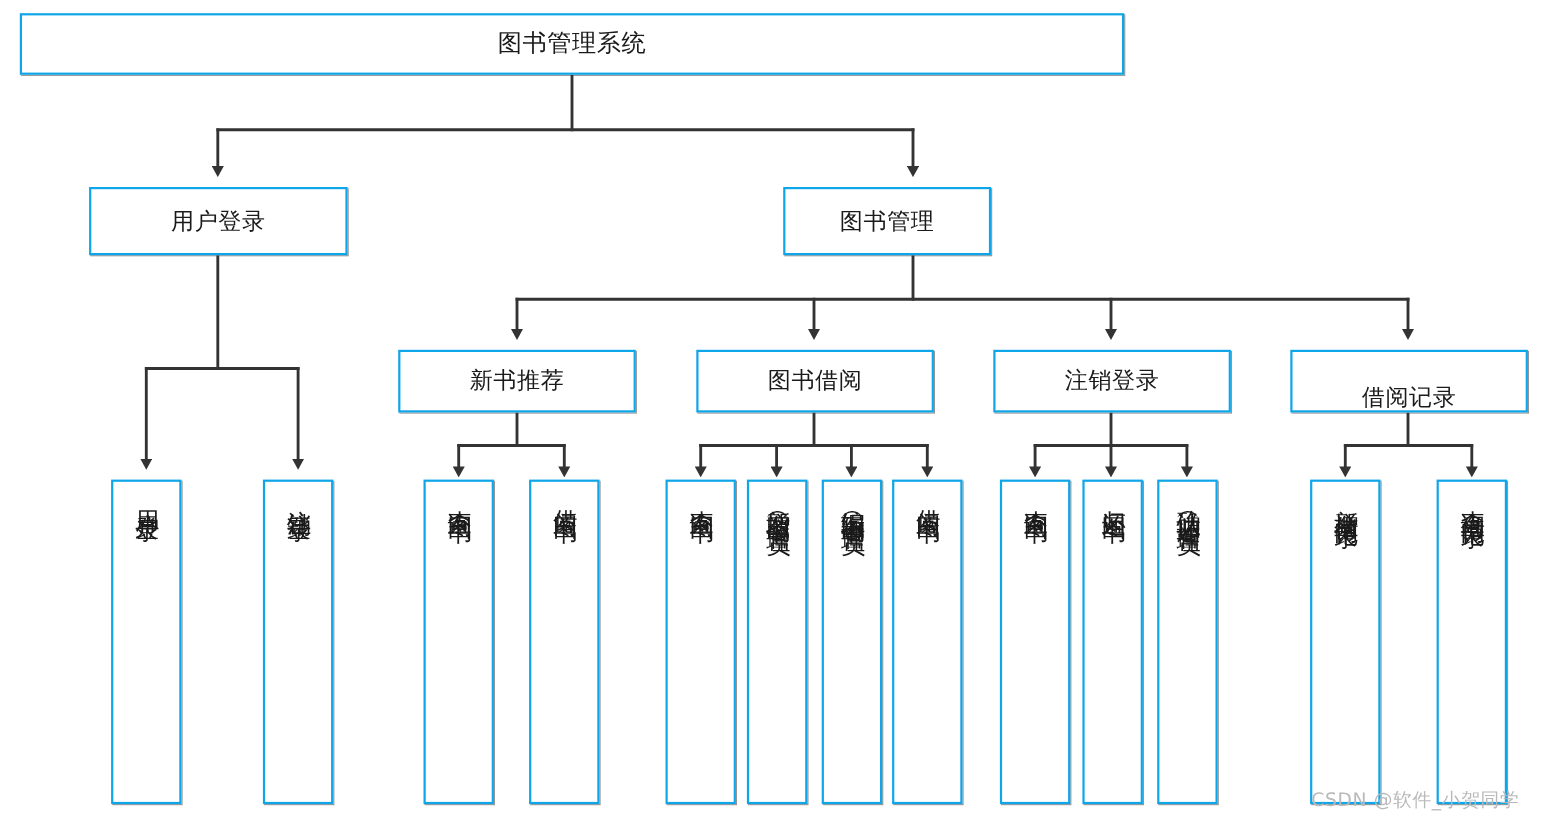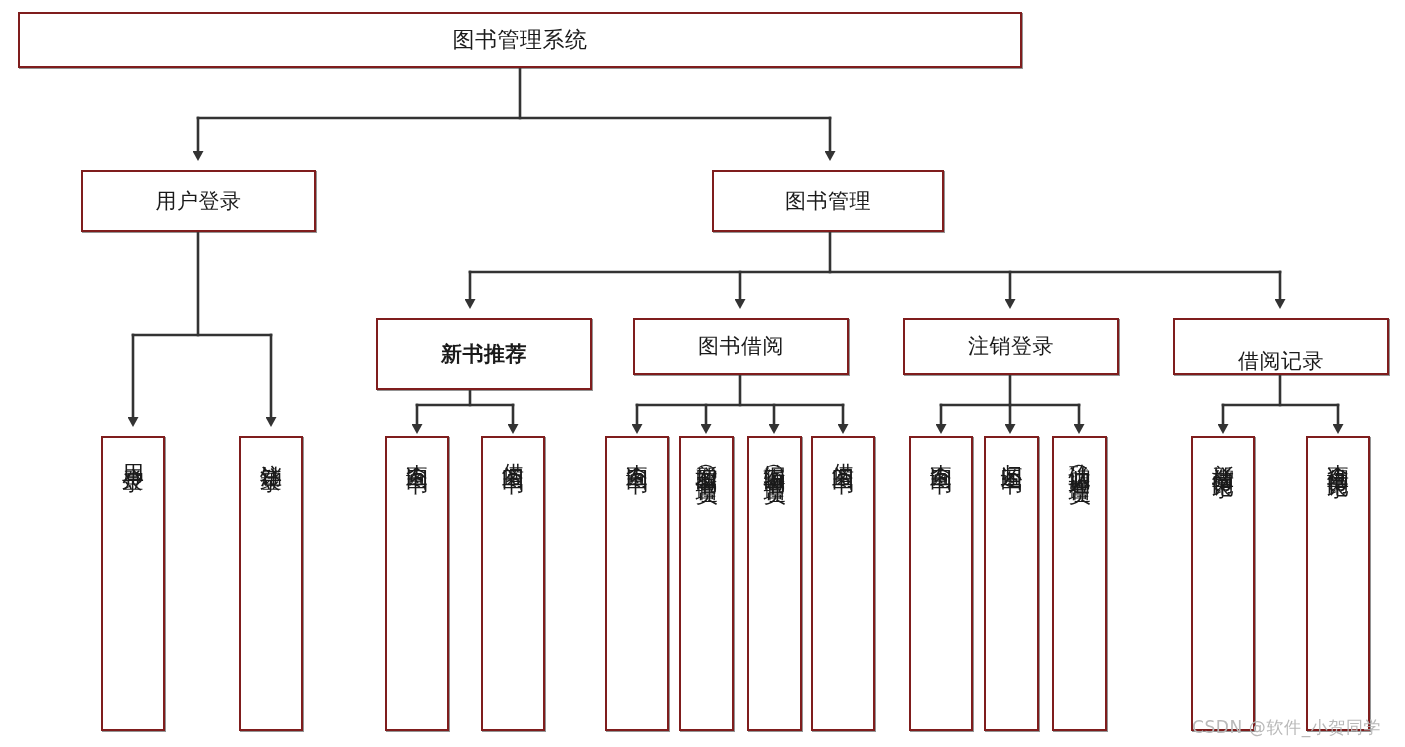--- a/index.html
+++ b/index.html
@@ -23,21 +23,21 @@
     left: 0;
     top: 0;
     width: 1405px;
     height: 747px;
     pointer-events: none;
   }
   .node {
     position: absolute;
     box-sizing: border-box;
     background: #ffffff;
-    border: 2px solid #7f1d1d;
+    border: 2px solid #0ea5e9;
     display: flex;
     align-items: center;
     justify-content: center;
     color: #1a1a1a;
     box-shadow: 1px 1px 0 rgba(60,60,60,0.55);
   }
   .node-label {
     display: block;
     text-align: center;
     letter-spacing: 0.5px;
@@ -129,25 +129,25 @@
     </g>
   </svg>
 
   <div class="node horizontal root" style="left:18px; top:12px; width:1004px; height:56px;">
     <span class="node-label">图书管理系统</span>
   </div>
 
   <div class="node horizontal" style="left:81px; top:170px; width:235px; height:62px;">
     <span class="node-label">用户登录</span>
   </div>
-  <div class="node horizontal" style="left:712px; top:170px; width:232px; height:62px;">
+  <div class="node horizontal" style="left:712px; top:170px; width:189px; height:62px;">
     <span class="node-label">图书管理</span>
   </div>
 
-  <div class="node horizontal" style="left:376px; top:318px; width:216px; height:72px;font-weight:bold;">
+  <div class="node horizontal" style="left:362px; top:318px; width:216px; height:57px;">
     <span class="node-label">新书推荐</span>
   </div>
   <div class="node horizontal" style="left:633px; top:318px; width:216px; height:57px;">
     <span class="node-label">图书借阅</span>
   </div>
   <div class="node horizontal" style="left:903px; top:318px; width:216px; height:57px;">
     <span class="node-label">注销登录</span>
   </div>
   <div class="node horizontal" style="left:1173px; top:318px; width:216px; height:57px;align-items:flex-end;">
     <span class="node-label">借阅记录</span>

